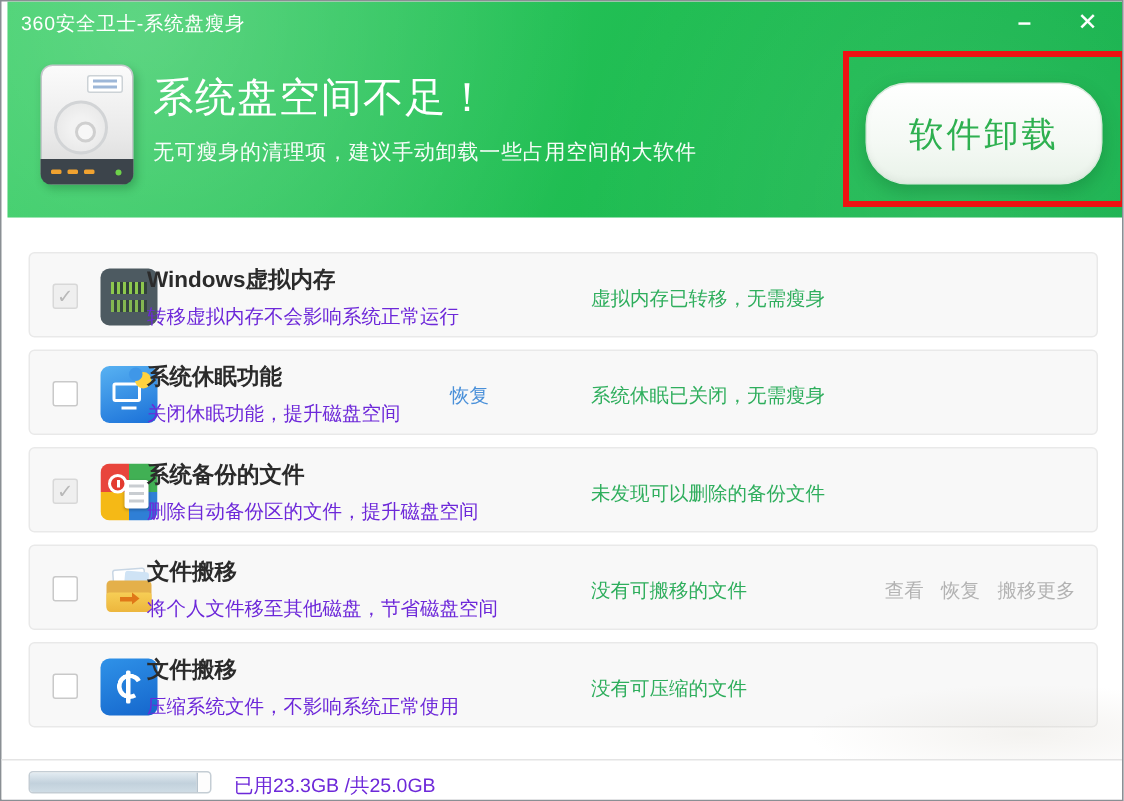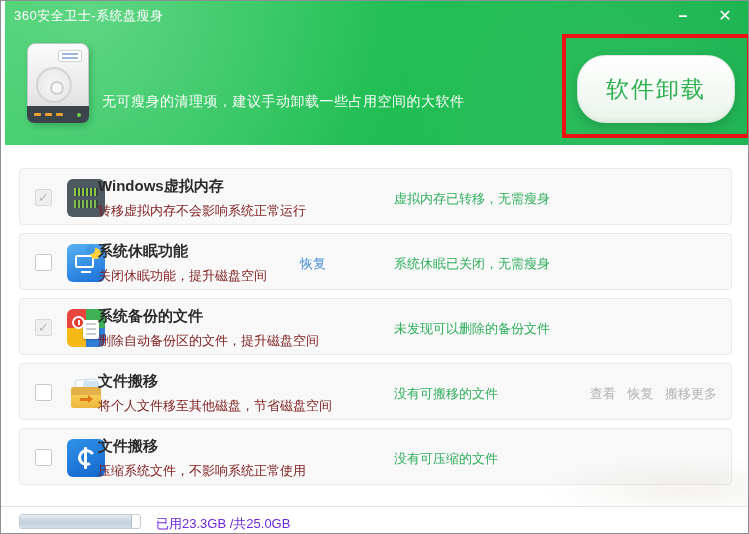--- a/index.html
+++ b/index.html
@@ -56,21 +56,21 @@
   .row{ position:absolute; left:18px; width:713px; height:57px;
     background:#f8f8f8; border:1px solid #e9e9e9; border-radius:4px; }
   .row1{ top:167px; } .row2{ top:232px; } .row3{ top:297px; } .row4{ top:362px; } .row5{ top:427px; }
   .cbx{ position:absolute; left:15px; top:20px; width:17px; height:17px; border-radius:2px;
     background:#fff; border:1px solid #c9c9c9; }
   .cbx.checked{ background:#efefef; border-color:#d8d8d8; color:#b8b8b8;
     font-size:13px; line-height:15px; text-align:center; font-weight:bold; }
   .ricon{ position:absolute; left:47px; top:10px; width:38px; height:38px; border-radius:6px; overflow:hidden; }
   .rtext{ position:absolute; left:78px; top:8px; }
   .rtitle{ font-size:15px; font-weight:bold; color:#2b2b2b; }
-  .rdesc{ font-size:13px; color:#7f1d1d; margin-top:6px; }
+  .rdesc{ font-size:13px; color:#6d28d9; margin-top:6px; }
   .rstatus{ position:absolute; left:374px; top:21px; font-size:13px; color:#2fae5d; }
   .raction{ position:absolute; left:280px; top:21px; font-size:13px; color:#4a90d9; cursor:pointer; }
   .rlinks{ position:absolute; right:14px; top:21px; font-size:13px; color:#b3b3b3; }
   .rlinks span{ margin-left:8px; cursor:pointer; }
   
   .icon-ram{ background:#4d5a61; }
   .icon-ram i{ position:absolute; left:7px; width:24px; height:8px;
     background:repeating-linear-gradient(90deg,#8dc84e 0 2px,#31413a 2px 4px); }
   .icon-ram i:nth-child(1){ top:9px; } .icon-ram i:nth-child(2){ top:21px; opacity:.85; }
   
@@ -138,20 +138,21 @@
         </div>
       <div class="disk-platter"></div>
       <div class="disk-strip">
           <b></b>
           <b></b>
           <b></b>
           <u></u>
         </div>
     </div>
 
+    <div class="hd-title">系统盘空间不足！</div>
     <div class="hd-sub">无可瘦身的清理项，建议手动卸载一些占用空间的大软件</div>
 
     <button class="uninstall-btn">软件卸载</button>
     <div class="red-box"></div>
   </div>
 
   <div class="row row1">
     <div class="cbx checked">✓</div>
     <div class="ricon icon-ram">
         <i></i>

